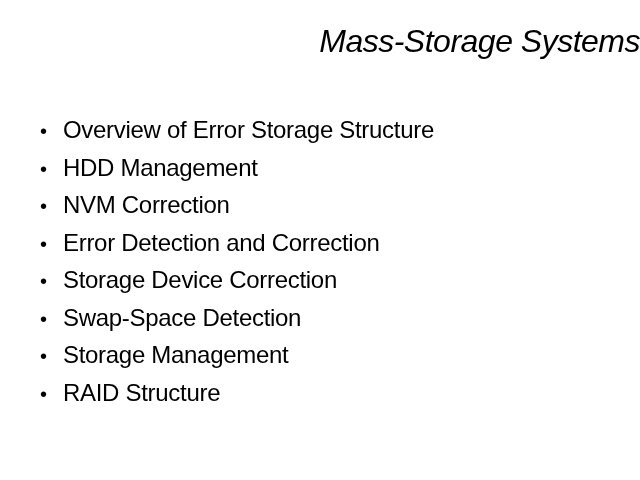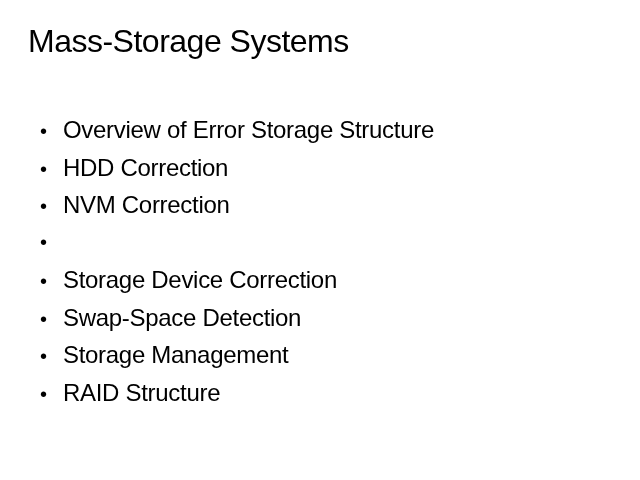--- a/index.html
+++ b/index.html
@@ -15,27 +15,28 @@
     width: 640px;
     height: 480px;
     background: #ffffff;
     color: #000000;
   }
   .slide-title {
     position: absolute;
     top: 22px;
     left: 0;
     width: 100%;
-    padding-left: 28px; 
-    text-align: left;
+    padding-left: 15px; 
+    text-align: right;
     font-size: 32px;
     line-height: 38px;
     font-weight: 400;
     color: #000000;
     letter-spacing: -0.5px;
+    font-style: italic;
   }
   .bullet-list {
     position: absolute;
     top: 111px;
     left: 0;
     width: 100%;
     list-style: none;
   }
   .bullet-item {
     display: flex;
@@ -64,28 +65,29 @@
 <div class="slide">
   <h1 class="slide-title">Mass-Storage Systems</h1>
 
   <ul class="bullet-list">
     <li class="bullet-item">
       <span class="bullet-marker">•</span>
       <span class="bullet-text">Overview of Error Storage Structure</span>
     </li>
     <li class="bullet-item">
       <span class="bullet-marker">•</span>
-      <span class="bullet-text">HDD Correction</span>
+      <span class="bullet-text">HDD Management</span>
     </li>
     <li class="bullet-item">
       <span class="bullet-marker">•</span>
       <span class="bullet-text">NVM Correction</span>
     </li>
     <li class="bullet-item">
       <span class="bullet-marker">•</span>
+      <span class="bullet-text">Error Detection and Correction</span>
     </li>
     <li class="bullet-item">
       <span class="bullet-marker">•</span>
       <span class="bullet-text">Storage Device Correction</span>
     </li>
     <li class="bullet-item">
       <span class="bullet-marker">•</span>
       <span class="bullet-text">Swap-Space Detection</span>
     </li>
     <li class="bullet-item">

